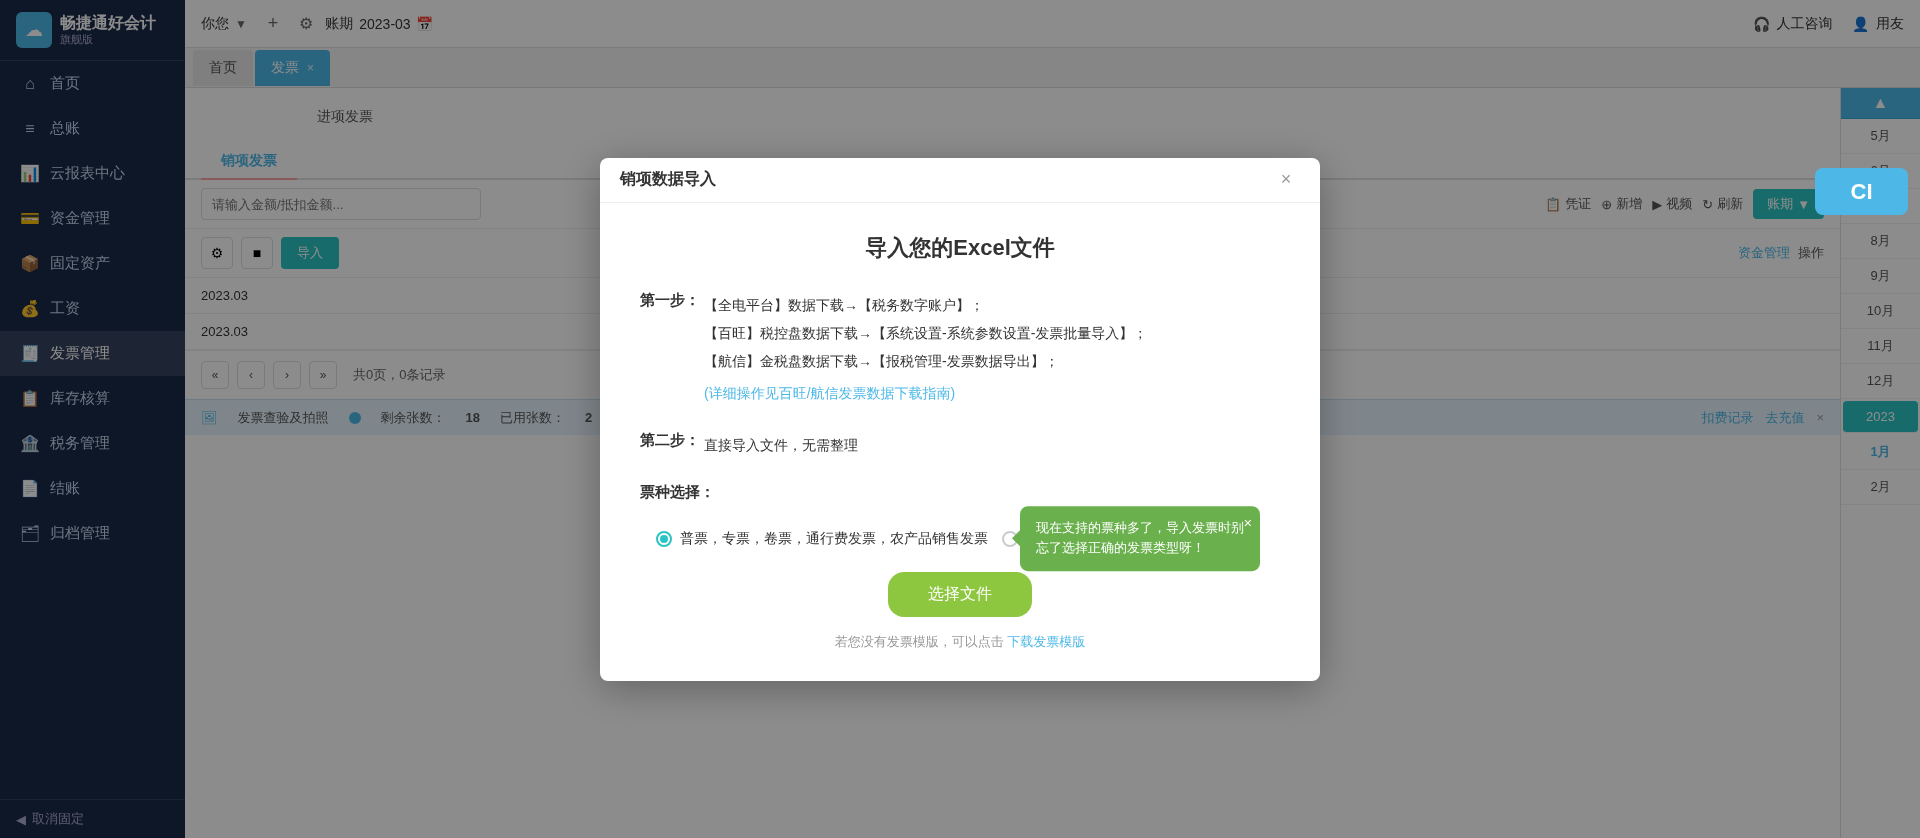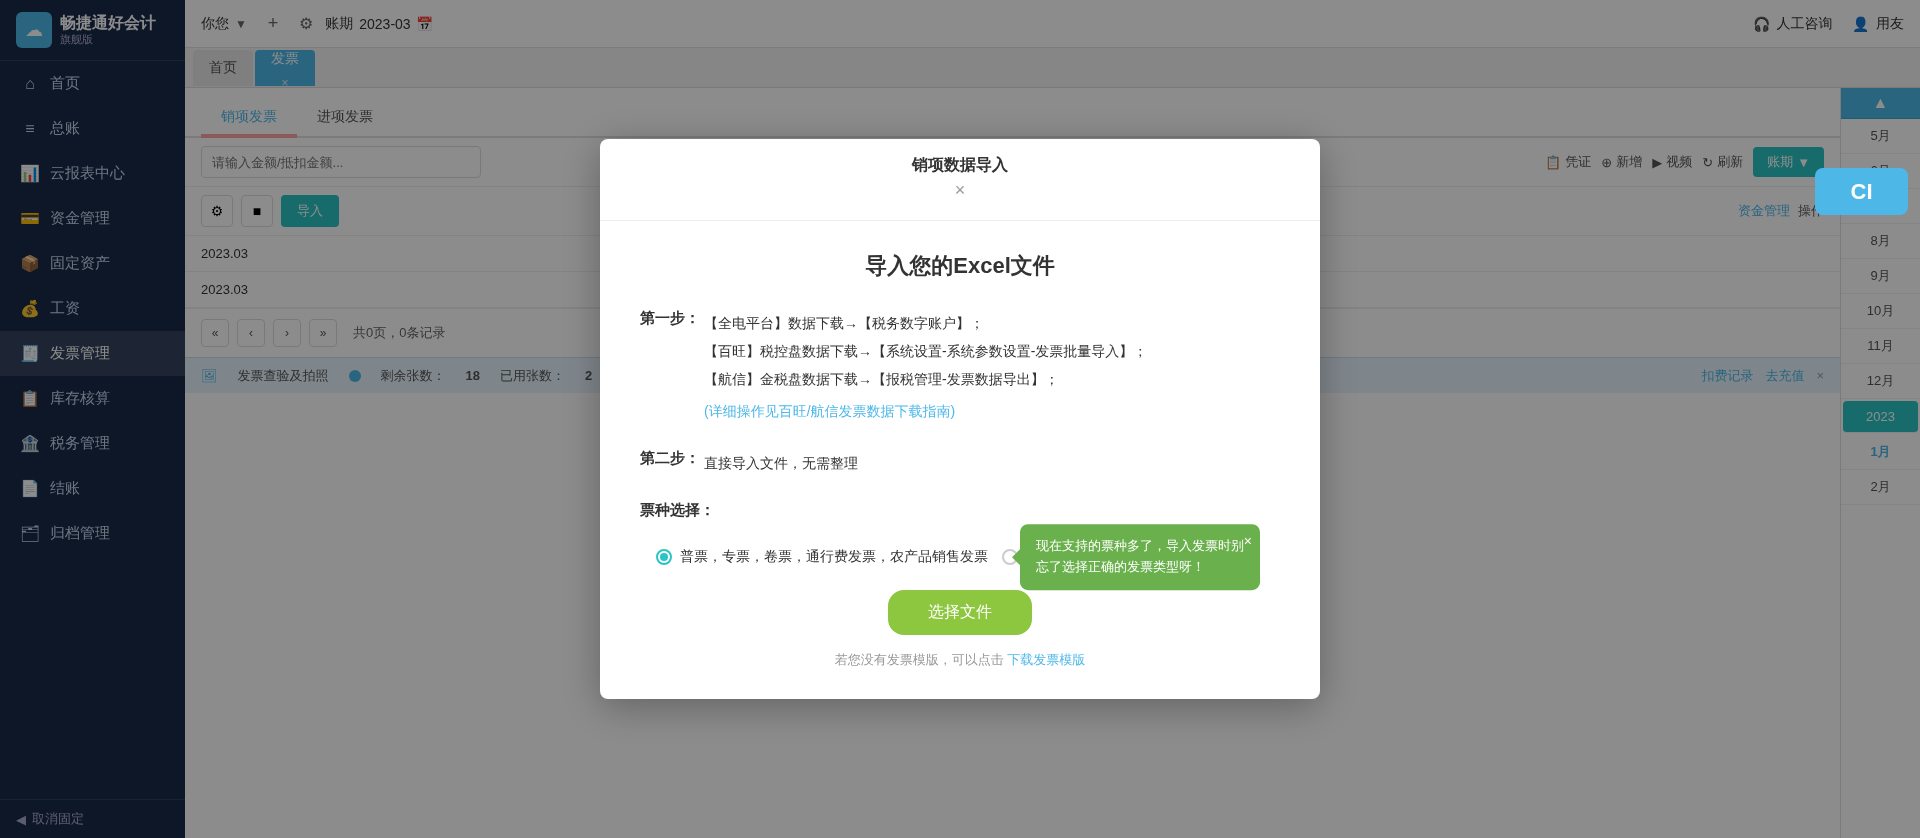--- a/index.html
+++ b/index.html
@@ -34,32 +34,32 @@
     .topbar-settings { color: #666; font-size: 16px; cursor: pointer; }
     .topbar-period { color: #333; font-size: 14px; display: flex; align-items: center; gap: 6px; }
     .topbar-period-icon { color: #4db8e8; }
     .topbar-right { margin-left: auto; display: flex; align-items: center; gap: 20px; }
     .topbar-consult { display: flex; align-items: center; gap: 6px; color: #333; cursor: pointer; font-size: 14px; }
     .topbar-user { display: flex; align-items: center; gap: 6px; color: #333; cursor: pointer; font-size: 14px; }
 
     
     .tabs-bar { height: 40px; background: #f5f5f5; display: flex; align-items: center; border-bottom: 1px solid #ddd; padding: 0 8px; }
     .tab { height: 36px; padding: 0 16px; display: flex; align-items: center; gap: 8px; cursor: pointer; font-size: 14px; color: #555; border-radius: 4px 4px 0 0; margin-right: 2px; }
-    .tab.active { background: #4db8e8; color: white; flex-direction: column; }
+    .tab.active { background: #4db8e8; color: white; }
     .tab-close { font-size: 12px; color: rgba(255,255,255,0.8); cursor: pointer; }
     .tab-inactive { background: #e8e8e8; color: #555; }
 
     
     .content { flex: 1; background: #f5f5f5; position: relative; display: flex; }
 
     
     .left-panel { flex: 1; background: white; display: flex; flex-direction: column; }
     .invoice-tabs { display: flex; padding: 12px 16px 0; gap: 0; border-bottom: 2px solid #e0e0e0; }
     .invoice-tab { padding: 8px 20px; font-size: 14px; color: #555; cursor: pointer; border-bottom: 2px solid transparent; margin-bottom: -2px; }
-    .invoice-tab.active { color: #4db8e8; border-bottom: 4px solid #fca5a5; font-weight: normal; }
+    .invoice-tab.active { color: #4db8e8; border-bottom: 2px solid #fca5a5; font-weight: bold; margin-top: 44px; }
 
     
     .toolbar { display: flex; align-items: center; padding: 10px 16px; gap: 10px; background: white; }
     .search-input { flex: 1; max-width: 280px; height: 32px; border: 1px solid #ddd; border-radius: 4px; padding: 0 10px; color: #999; font-size: 13px; }
     .btn-teal { background: #2bc4c4; color: white; border: none; padding: 6px 16px; border-radius: 4px; font-size: 13px; cursor: pointer; height: 32px; display: flex; align-items: center; gap: 4px; }
 
     
     .right-panel { width: 80px; background: white; border-left: 1px solid #e0e0e0; display: flex; flex-direction: column; }
     .month-item { padding: 8px 4px; text-align: center; font-size: 13px; color: #555; cursor: pointer; border-bottom: 1px solid #f0f0f0; }
     .month-item.active { background: #2bc4c4; color: white; border-radius: 4px; margin: 2px; }
@@ -72,21 +72,21 @@
     
     .bottom-bar { height: 36px; background: #e8f4fd; border-top: 1px solid #c5e0f5; display: flex; align-items: center; padding: 0 16px; gap: 20px; font-size: 13px; color: #555; }
     .bottom-bar-right { margin-left: auto; display: flex; align-items: center; gap: 12px; }
     .bottom-link { color: #4db8e8; cursor: pointer; }
 
     
     .overlay { position: fixed; top: 0; left: 0; width: 1920px; height: 838px; background: rgba(0,0,0,0.45); z-index: 100; display: flex; align-items: center; justify-content: center; }
 
     
     .modal { background: white; border-radius: 8px; width: 720px; max-height: 700px; position: relative; box-shadow: 0 8px 40px rgba(0,0,0,0.3); }
-    .modal-header { padding: 16px 20px; display: flex; align-items: center; justify-content: space-between; border-bottom: 1px solid #eee; flex-direction: column; }
+    .modal-header { padding: 8px 20px; display: flex; align-items: center; justify-content: space-between; border-bottom: 1px solid #eee; }
     .modal-title { font-size: 16px; font-weight: bold; color: #333; }
     .modal-close { font-size: 18px; color: #999; cursor: pointer; width: 28px; height: 28px; display: flex; align-items: center; justify-content: center; }
     .modal-body { padding: 30px 40px; }
     .modal-big-title { text-align: center; font-size: 22px; font-weight: bold; color: #333; margin-bottom: 28px; }
     .step { margin-bottom: 24px; }
     .step-row { display: flex; align-items: flex-start; gap: 4px; }
     .step-label { font-size: 15px; color: #333; font-weight: bold; flex-shrink: 0; }
     .step-detail { font-size: 14px; color: #333; line-height: 2; }
     .link-text { color: #4db8e8; cursor: pointer; }
     .ticket-select { margin-bottom: 24px; }

